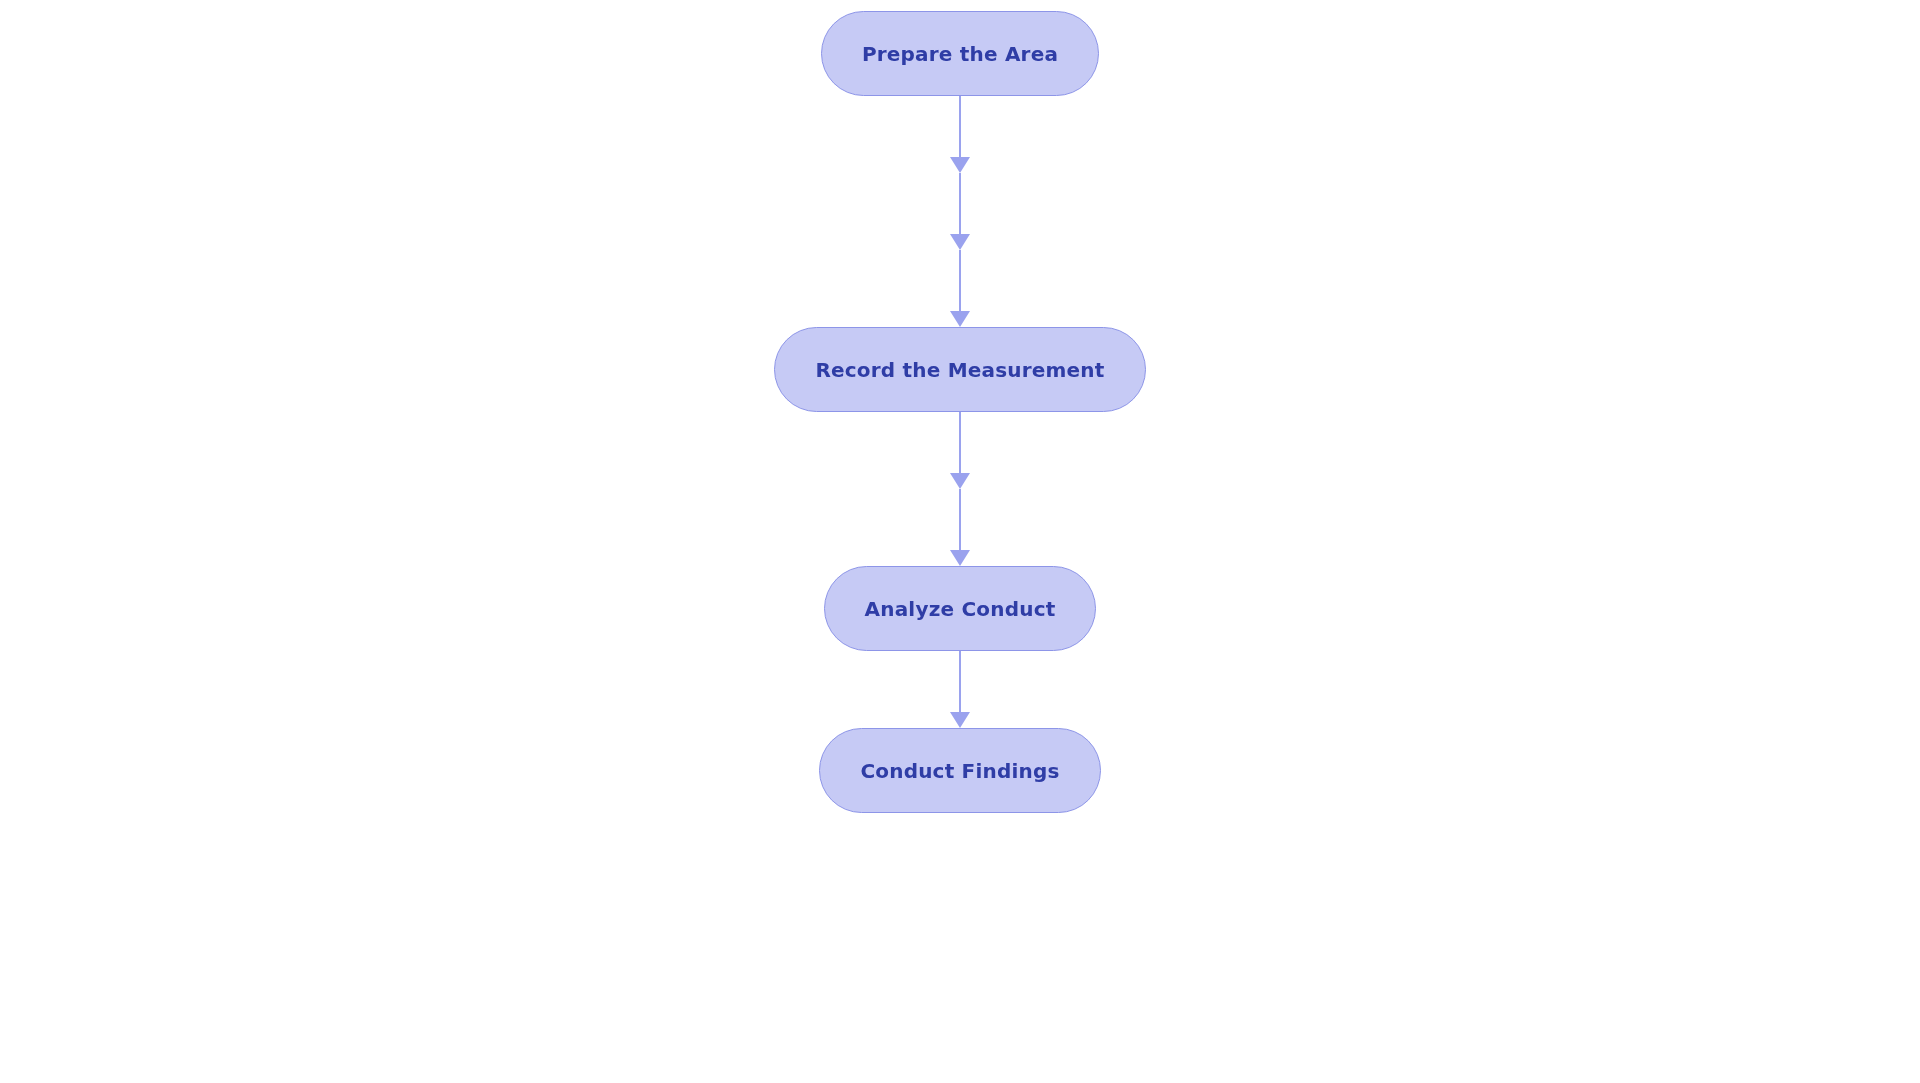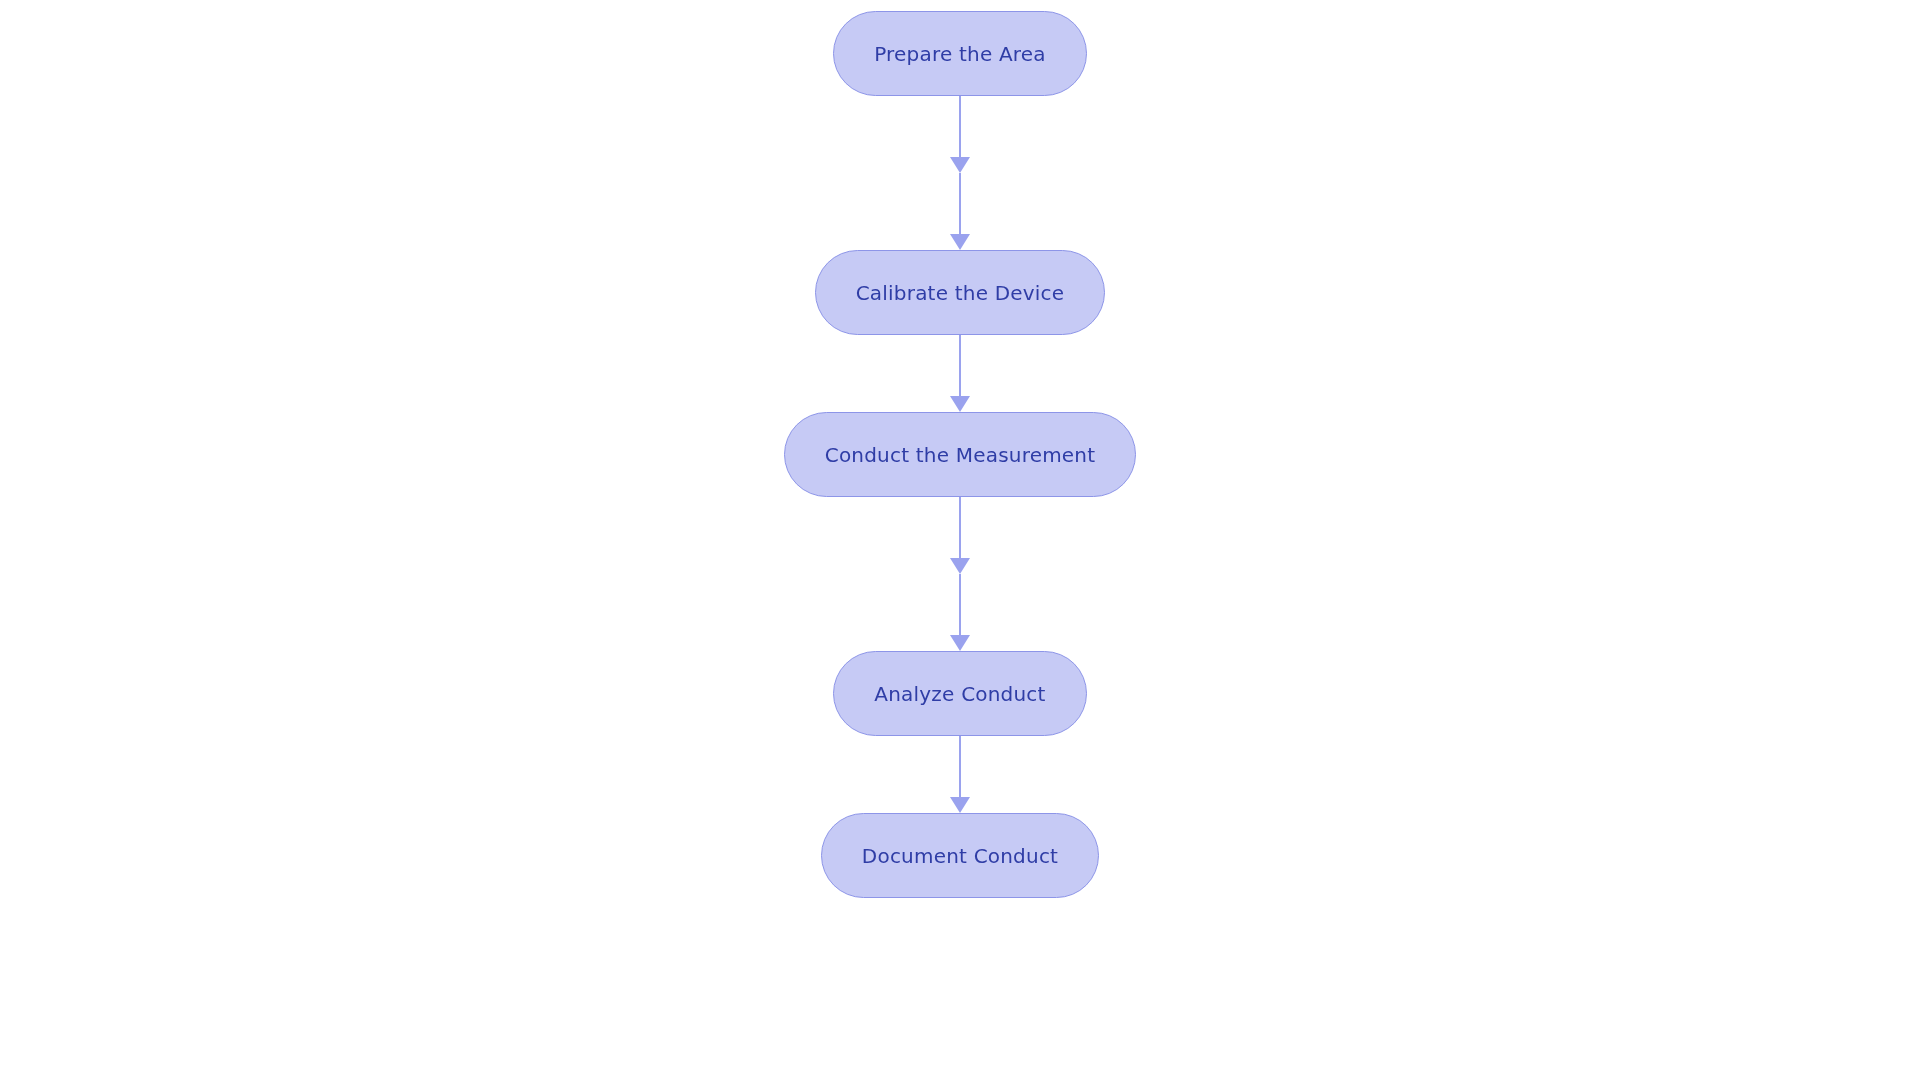--- a/index.html
+++ b/index.html
@@ -2,21 +2,21 @@
 <html style="--bg: #ffffff; --node-fill: #c6caf5; --node-border: #8d95e8; --node-text: #2f3da6; --arrow: #9aa2ee;"><head>
 <meta charset="utf-8">
 <style>
   :root{
     --bg:#ffffff;
     --node-fill:#c6caf5;
     --node-border:#8d95e8;
     --node-text:#2f3da6;
     --arrow:#9aa2ee;
   }
-  *{margin:0;padding:0;box-sizing:border-box;}
+  *{margin:0;padding:0;box-sizing:border-box;font-weight:bold;}
   html,body{background:var(--bg);}
   body{
     font-family:"DejaVu Sans","Liberation Sans",sans-serif;
   }
   .flow-canvas{
     position:relative;
     width:1920px;
     height:1083px;
     background:var(--bg);
     display:flex;
@@ -77,31 +77,28 @@
     <div class="arrow-line"></div>
     <div class="arrow-head"></div>
   </div>
 
 
   <div class="flow-arrow">
     <div class="arrow-line"></div>
     <div class="arrow-head"></div>
   </div>
 
-  <div class="flow-node">
-    <span class="flow-node-label">Calibrate the Device</span>
-  </div>
 
   <div class="flow-arrow">
     <div class="arrow-line"></div>
     <div class="arrow-head"></div>
   </div>
 
   <div class="flow-node">
-    <span class="flow-node-label">Conduct the Measurement</span>
+    <span class="flow-node-label">Record the Measurement</span>
   </div>
 
   <div class="flow-arrow">
     <div class="arrow-line"></div>
     <div class="arrow-head"></div>
   </div>
 
 
   <div class="flow-arrow">
     <div class="arrow-line"></div>
@@ -111,15 +108,15 @@
   <div class="flow-node">
     <span class="flow-node-label">Analyze Conduct</span>
   </div>
 
   <div class="flow-arrow">
     <div class="arrow-line"></div>
     <div class="arrow-head"></div>
   </div>
 
   <div class="flow-node">
-    <span class="flow-node-label">Document Conduct</span>
+    <span class="flow-node-label">Conduct Findings</span>
   </div>
 </div>
 
 </body></html>

